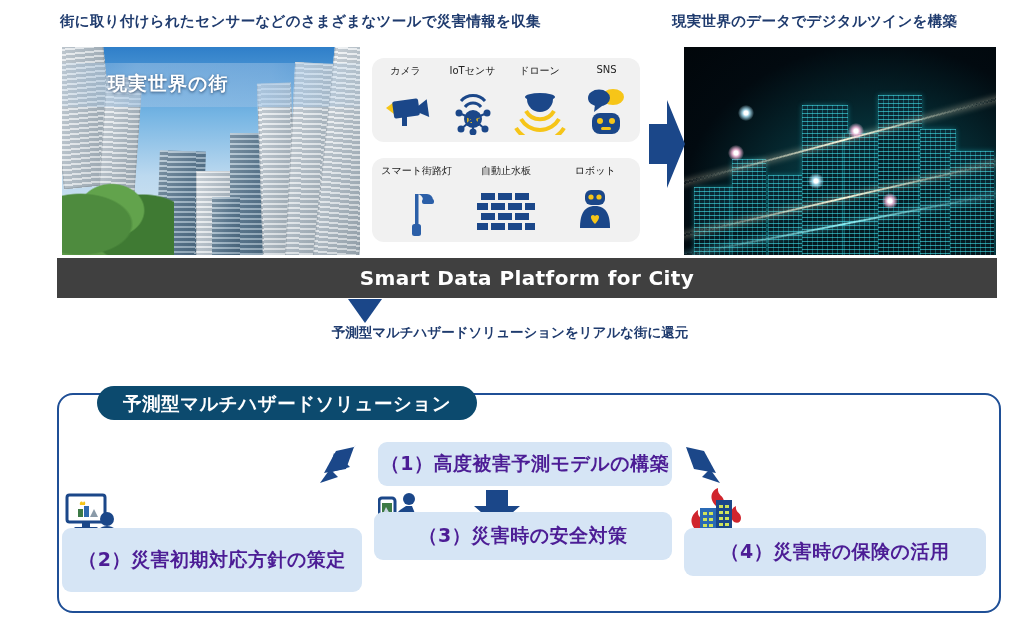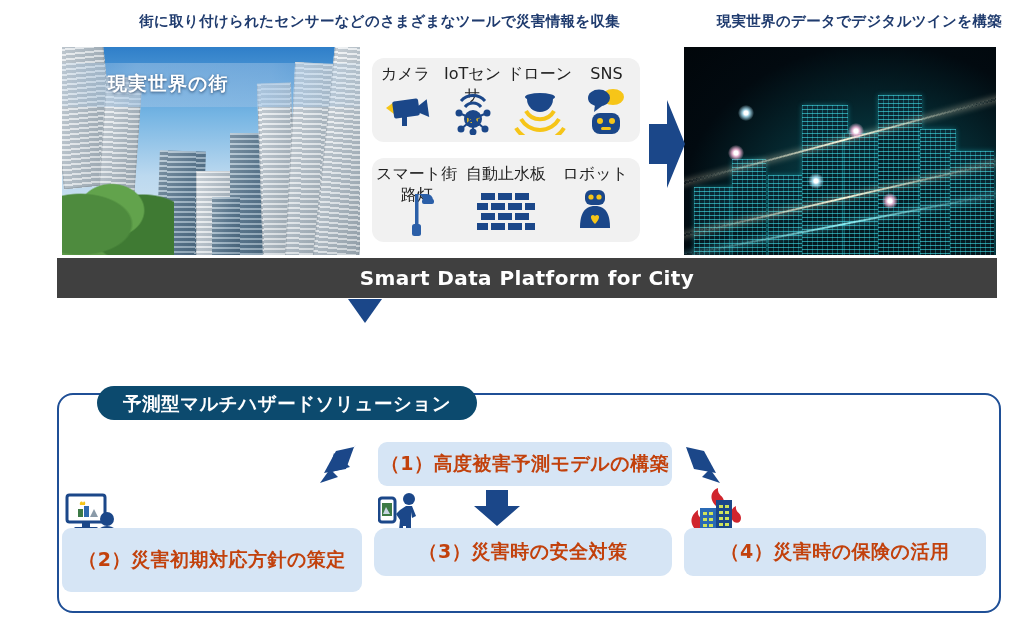--- a/index.html
+++ b/index.html
@@ -2,21 +2,21 @@
 <html><head>
 <meta charset="utf-8">
 <style>
   html,body{margin:0;padding:0;background:#ffffff;}
   body{width:1024px;height:628px;position:relative;overflow:hidden;
        font-family:"DejaVu Sans","Liberation Sans",sans-serif;}
 
   .abs{position:absolute;}
 
   
-  .hdr-text{font-weight:bold;color:#1f3b6e;letter-spacing:.3px;text-align:right;}
+  .hdr-text{font-weight:bold;color:#1f3b6e;letter-spacing:.3px;text-align:left;}
   #hdr-left{left:60px;top:12px;width:560px;font-size:14.5px;}
   #hdr-right{left:672px;top:12px;width:330px;font-size:14.5px;}
 
   
   #photo-real{left:62px;top:47px;width:298px;height:208px;overflow:hidden;
     background:linear-gradient(180deg,#2f7fc9 0%,#74b4e3 32%,#bcd9ef 62%,#dfe9f1 100%);}
   .bldg{position:absolute;background:linear-gradient(100deg,#e8ecef 0%,#c3ccd3 45%,#9aa6ae 100%);
         box-shadow:inset 0 0 0 1px rgba(120,130,140,.45);}
   .bldg::after{content:"";position:absolute;left:0;top:0;right:0;bottom:0;
     background:repeating-linear-gradient(180deg,rgba(255,255,255,.55) 0 2px,rgba(130,145,158,.38) 2px 5px);
@@ -51,21 +51,21 @@
          background:radial-gradient(circle,#ffffff 0 18%,rgba(180,235,255,.85) 32%,rgba(90,200,255,0) 72%);}
   .flare.pink{background:radial-gradient(circle,#ffffff 0 18%,rgba(255,190,225,.85) 34%,rgba(255,120,190,0) 72%);}
   #caption-twin{position:absolute;left:0;top:8px;width:100%;height:42px;background:rgba(26,26,26,.82);}
   #caption-twin span{position:absolute;left:74px;top:7px;color:#fff;font-size:19px;font-weight:bold;letter-spacing:1px;}
 
   
   .tool-panel{background:#f1f1f1;border-radius:12px;}
   #tools-1{left:372px;top:58px;width:268px;height:84px;}
   #tools-2{left:372px;top:158px;width:268px;height:84px;}
   .tool-labels{position:absolute;top:6px;left:0;width:100%;display:flex;}
-  .tool-labels span{flex:1;text-align:center;font-size:16px;color:#222;}
+  .tool-labels span{flex:1;text-align:center;font-size:10px;color:#222;}
   .tool-icons{position:absolute;top:26px;left:0;width:100%;height:56px;display:flex;align-items:center;}
   .tool-icons .ti{flex:1;display:flex;align-items:center;justify-content:center;}
 
   
   #arrow-right{left:645px;top:96px;width:42px;height:96px;}
 
   
   #banner{left:57px;top:258px;width:940px;height:40px;background:#404040;}
   #banner span{display:block;text-align:center;line-height:40px;color:#fff;font-size:20px;font-weight:bold;letter-spacing:.4px;}
 
@@ -74,24 +74,24 @@
   #mid-text{left:240px;top:323px;width:540px;text-align:center;color:#1f3b6e;
             font-size:13.5px;font-weight:bold;line-height:19px;}
 
   
   #solution-box{left:57px;top:393px;width:940px;height:216px;border:2.5px solid #1f4f96;border-radius:16px;background:#fff;}
   #solution-title{left:97px;top:386px;height:34px;padding:0 26px;background:#0c4a6e;border-radius:17px;
                   display:flex;align-items:center;}
   #solution-title span{color:#fff;font-size:18.5px;font-weight:bold;letter-spacing:.5px;}
 
   .step-box{position:absolute;background:#d6e5f5;border-radius:9px;display:flex;align-items:center;}
-  .step-box span{width:100%;text-align:center;color:#c2410c;font-size:19px;font-weight:bold;letter-spacing:.5px;}
+  .step-box span{width:100%;text-align:center;color:#4c1d95;font-size:19px;font-weight:bold;letter-spacing:.5px;}
   #step1{left:378px;top:442px;width:294px;height:44px;}
   #step2{left:62px;top:528px;width:300px;height:64px;}
-  #step3{left:374px;top:528px;width:298px;height:48px;border-radius:12px;}
+  #step3{left:374px;top:512px;width:298px;height:48px;}
   #step4{left:684px;top:528px;width:302px;height:48px;}
 
   #arrow-dl{left:312px;top:443px;width:50px;height:44px;}
   #arrow-down-2{left:470px;top:490px;width:54px;height:36px;}
   #arrow-dr{left:678px;top:443px;width:50px;height:44px;}
 
   .step-icon{position:absolute;}
   #icon-step2{left:65px;top:493px;width:60px;height:48px;}
   #icon-step3{left:378px;top:492px;width:54px;height:50px;}
   #icon-step4{left:686px;top:488px;width:56px;height:52px;}
@@ -247,20 +247,21 @@
 <div class="abs" id="banner">
   <span>Smart Data Platform for City</span>
 </div>
 
 <div class="abs" id="arrow-down-1">
   <svg width="34" height="24" viewBox="0 0 34 24">
       <path d="M0 0 L34 0 L17 24 Z" fill="#1b4789"></path>
     </svg>
 </div>
 <div class="abs" id="mid-text">
+  <div>予測型マルチハザードソリューションをリアルな街に還元</div>
 </div>
 
 <div class="abs" id="solution-box"></div>
 <div class="abs" id="solution-title">
   <span>予測型マルチハザードソリューション</span>
 </div>
 
 <div class="abs step-box" id="step1">
   <span>（1）高度被害予測モデルの構築</span>
 </div>

